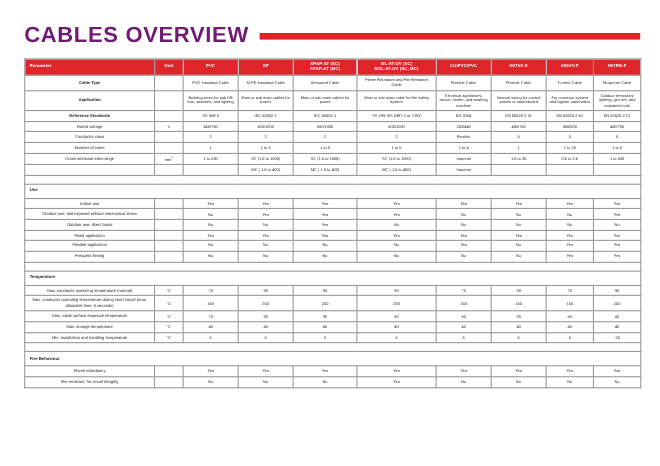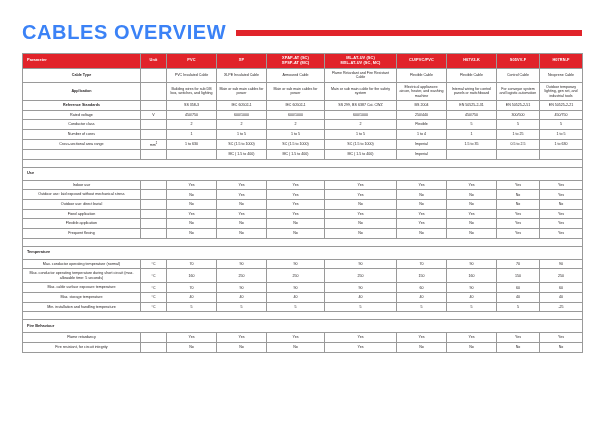--- a/index.html
+++ b/index.html
@@ -25,21 +25,21 @@
   .title-row {
     display: flex;
     align-items: center;
     gap: 10px;
     margin-bottom: 11px;
   }
   .page-title {
     font-size: 20px;
     font-weight: bold;
     letter-spacing: 0.6px;
-    color: #3b82f6;
+    color: #701a75;
     white-space: nowrap;
     line-height: 1;
   }
   .title-rule {
     flex: 1 1 auto;
     height: 6px;
     background: #e1232a;
     position: relative;
     top: 1px;
   }

